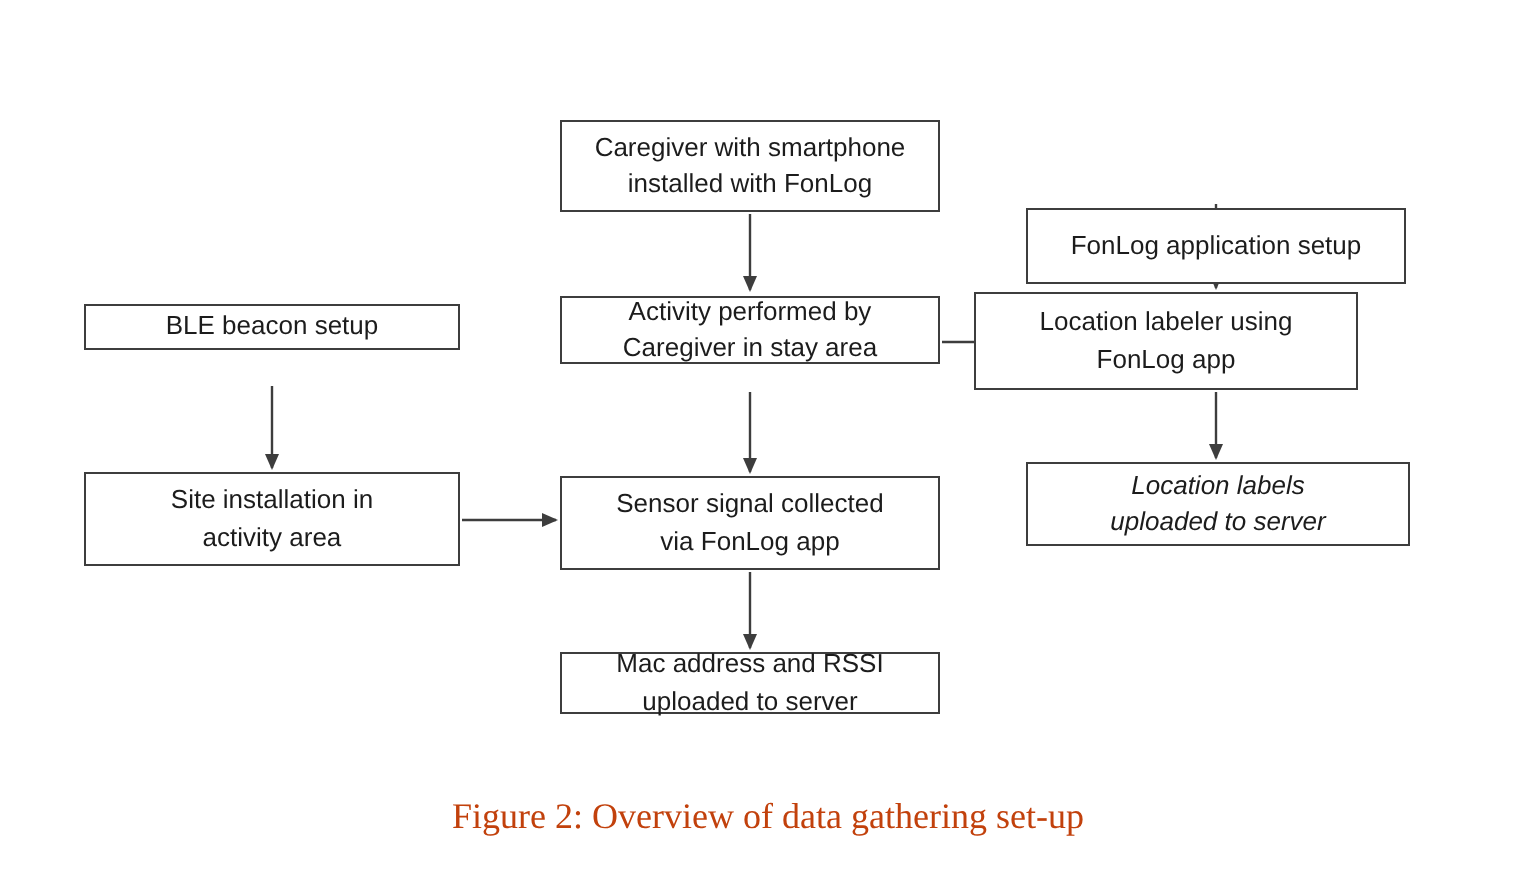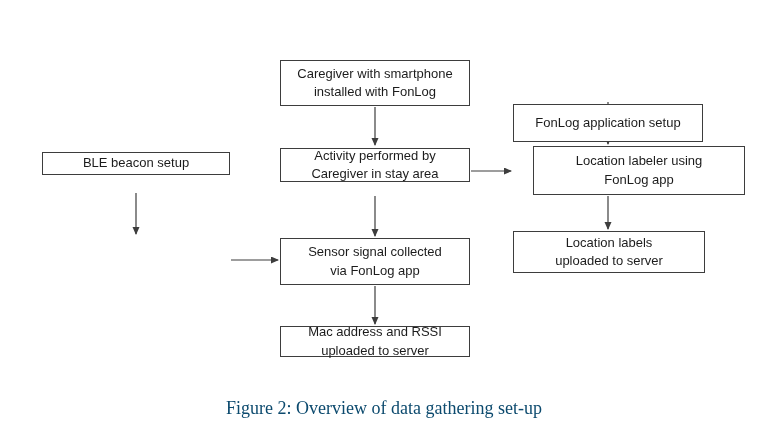--- a/index.html
+++ b/index.html
@@ -40,21 +40,21 @@
     stroke-width: 1.2;
   }
   .caption {
     position: absolute;
     left: 0;
     top: 398px;
     width: 768px;
     text-align: center;
     font-family: "Liberation Serif", "DejaVu Serif", serif;
     font-size: 18px;
-    color: #0c4a6e;
+    color: #c2410c;
   }
 </style>
 </head>
 <body>
 
 <div id="page">
 
   <svg id="arrows" width="768" height="440">
     <defs>
       <marker id="ah" markerWidth="9" markerHeight="8" refX="7" refY="3.5" orient="auto" markerUnits="userSpaceOnUse">
@@ -74,28 +74,30 @@
   <div class="node" style="left:280px; top:60px; width:190px; height:46px;">Caregiver with smartphone
 installed with FonLog</div>
 
   <div class="node" style="left:513px; top:64px; width:190px; height:38px;margin-top:40px;">FonLog application setup</div>
 
   <div class="node" style="left:42px; top:152px; width:188px; height:23px;">BLE beacon setup</div>
 
   <div class="node" style="left:280px; top:148px; width:190px; height:34px;">Activity performed by
 Caregiver in stay area</div>
 
-  <div class="node" style="left:533px; top:146px; width:212px; height:49px;">Location labeler using
+  <div class="node" style="left:487px; top:146px; width:192px; height:49px;">Location labeler using
 FonLog app</div>
 
+  <div class="node" style="left:42px; top:236px; width:188px; height:47px;">Site installation in
+activity area</div>
 
   <div class="node" style="left:280px; top:238px; width:190px; height:47px;">Sensor signal collected
 via FonLog app</div>
 
-  <div class="node" style="left:513px; top:231px; width:192px; height:42px;">Location labels
+  <div class="node" style="left:513px; top:231px; width:192px; height:42px;font-style:italic;">Location labels
 uploaded to server</div>
 
   <div class="node" style="left:280px; top:326px; width:190px; height:31px;">Mac address and RSSI
 uploaded to server</div>
 
   <div class="caption">Figure 2: Overview of data gathering set-up</div>
 
 </div>
 
 </body></html>

